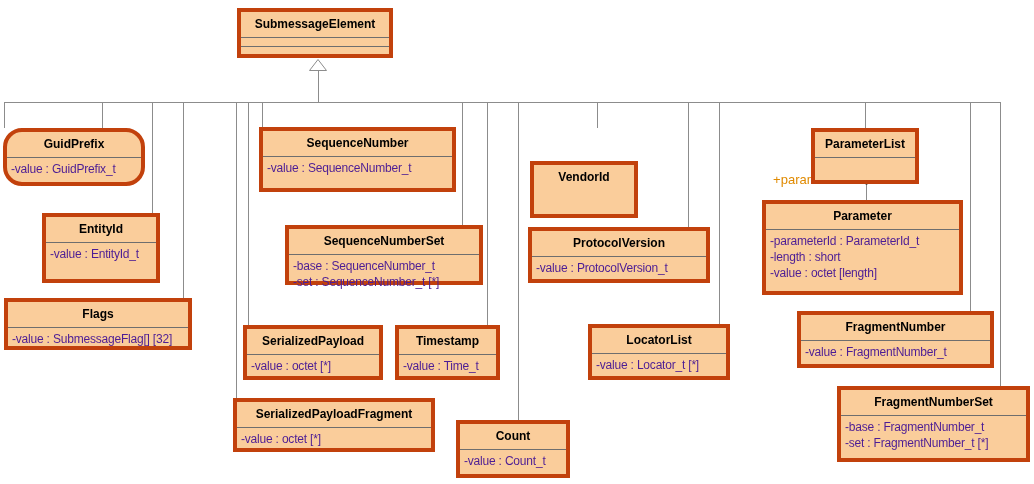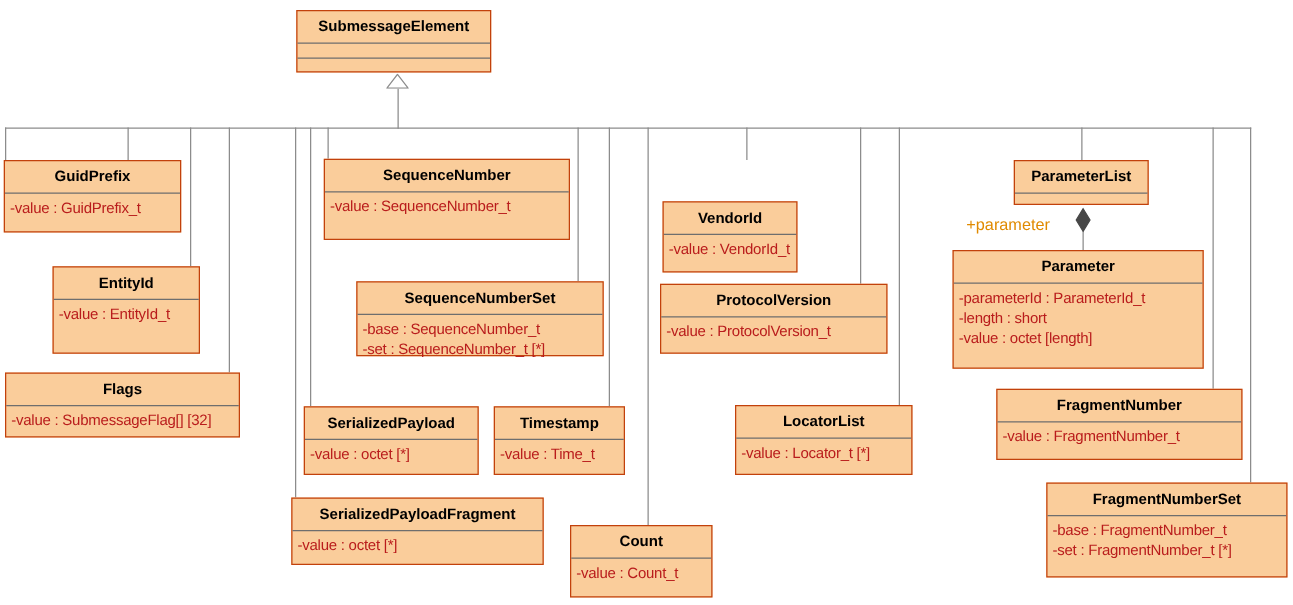--- a/index.html
+++ b/index.html
@@ -2,29 +2,29 @@
 <html><head>
 <meta charset="utf-8">
 <style>
   html,body{margin:0;padding:0;background:#fff;}
   #canvas{
     position:relative;width:1034px;height:484px;background:#ffffff;
     font-family:"Liberation Sans",sans-serif;overflow:hidden;
   }
   .cls{
     position:absolute;display:flex;flex-direction:column;
-    background:#FACD9B;border:1px solid #c2410c;box-sizing:border-box;
+    background:#FACD9B;border:4px solid #c2410c;box-sizing:border-box;
   }
   .cls-title{
     flex:0 0 25px;height:25px;line-height:25px;text-align:center;
     font-weight:bold;font-size:12px;color:#000;white-space:nowrap;overflow:hidden;
   }
   .cls-body{
     flex:1;border-top:1px solid #6E6E6E;padding:3px 0 0 4px;
-    font-size:12px;color:#b91c1c;
+    font-size:12px;color:#4c1d95;
   }
   .attr{line-height:16px;white-space:nowrap;letter-spacing:-0.2px;}
   .cls-empty{flex:1;border-top:1px solid #6E6E6E;}
   .ln{position:absolute;background:#8C8C8C;}
   .role-label{
     position:absolute;color:#E08A00;font-size:13px;white-space:nowrap;
     text-align:center;
   }
   svg{position:absolute;display:block;}
 </style>
@@ -61,21 +61,21 @@
     <polygon points="6.5,1 12,10 6.5,19 1,10" fill="#474747" stroke="#474747" stroke-width="1"></polygon>
   </svg>
   <div class="role-label" style="left:760px;top:172px;width:93px;">+parameter</div>
 
   <div class="cls" style="left:237px;top:8px;width:156px;height:50px;">
     <div class="cls-title">SubmessageElement</div>
     <div class="cls-empty"></div>
     <div class="cls-empty"></div>
   </div>
 
-  <div class="cls" style="left:3px;top:128px;width:142px;height:58px;">
+  <div class="cls" style="left:3px;top:128px;width:142px;height:58px;border-radius:19px;">
     <div class="cls-title">GuidPrefix</div>
     <div class="cls-body">
       <div class="attr">-value : GuidPrefix_t</div>
     </div>
   </div>
 
   <div class="cls" style="left:42px;top:213px;width:118px;height:70px;">
     <div class="cls-title">EntityId</div>
     <div class="cls-body">
       <div class="attr">-value : EntityId_t</div>
@@ -127,40 +127,37 @@
 
   <div class="cls" style="left:456px;top:420px;width:114px;height:58px;">
     <div class="cls-title">Count</div>
     <div class="cls-body">
       <div class="attr">-value : Count_t</div>
     </div>
   </div>
 
   <div class="cls" style="left:530px;top:128px;width:108px;height:57px;margin-top:33px;">
     <div class="cls-title">VendorId</div>
-    <div class="cls-body">
-      <div class="attr">-value : VendorId_t</div>
-    </div>
   </div>
 
   <div class="cls" style="left:588px;top:324px;width:142px;height:56px;">
     <div class="cls-title">LocatorList</div>
     <div class="cls-body">
       <div class="attr">-value : Locator_t [*]</div>
     </div>
   </div>
 
   <div class="cls" style="left:528px;top:227px;width:182px;height:56px;">
     <div class="cls-title">ProtocolVersion</div>
     <div class="cls-body">
       <div class="attr">-value : ProtocolVersion_t</div>
     </div>
   </div>
 
-  <div class="cls" style="left:811px;top:128px;width:108px;height:36px;">
+  <div class="cls" style="left:811px;top:128px;width:108px;height:56px;">
     <div class="cls-title">ParameterList</div>
     <div class="cls-empty"></div>
   </div>
 
   <div class="cls" style="left:762px;top:200px;width:201px;height:95px;">
     <div class="cls-title">Parameter</div>
     <div class="cls-body">
       <div class="attr">-parameterId : ParameterId_t</div>
       <div class="attr">-length : short</div>
       <div class="attr">-value : octet [length]</div>

